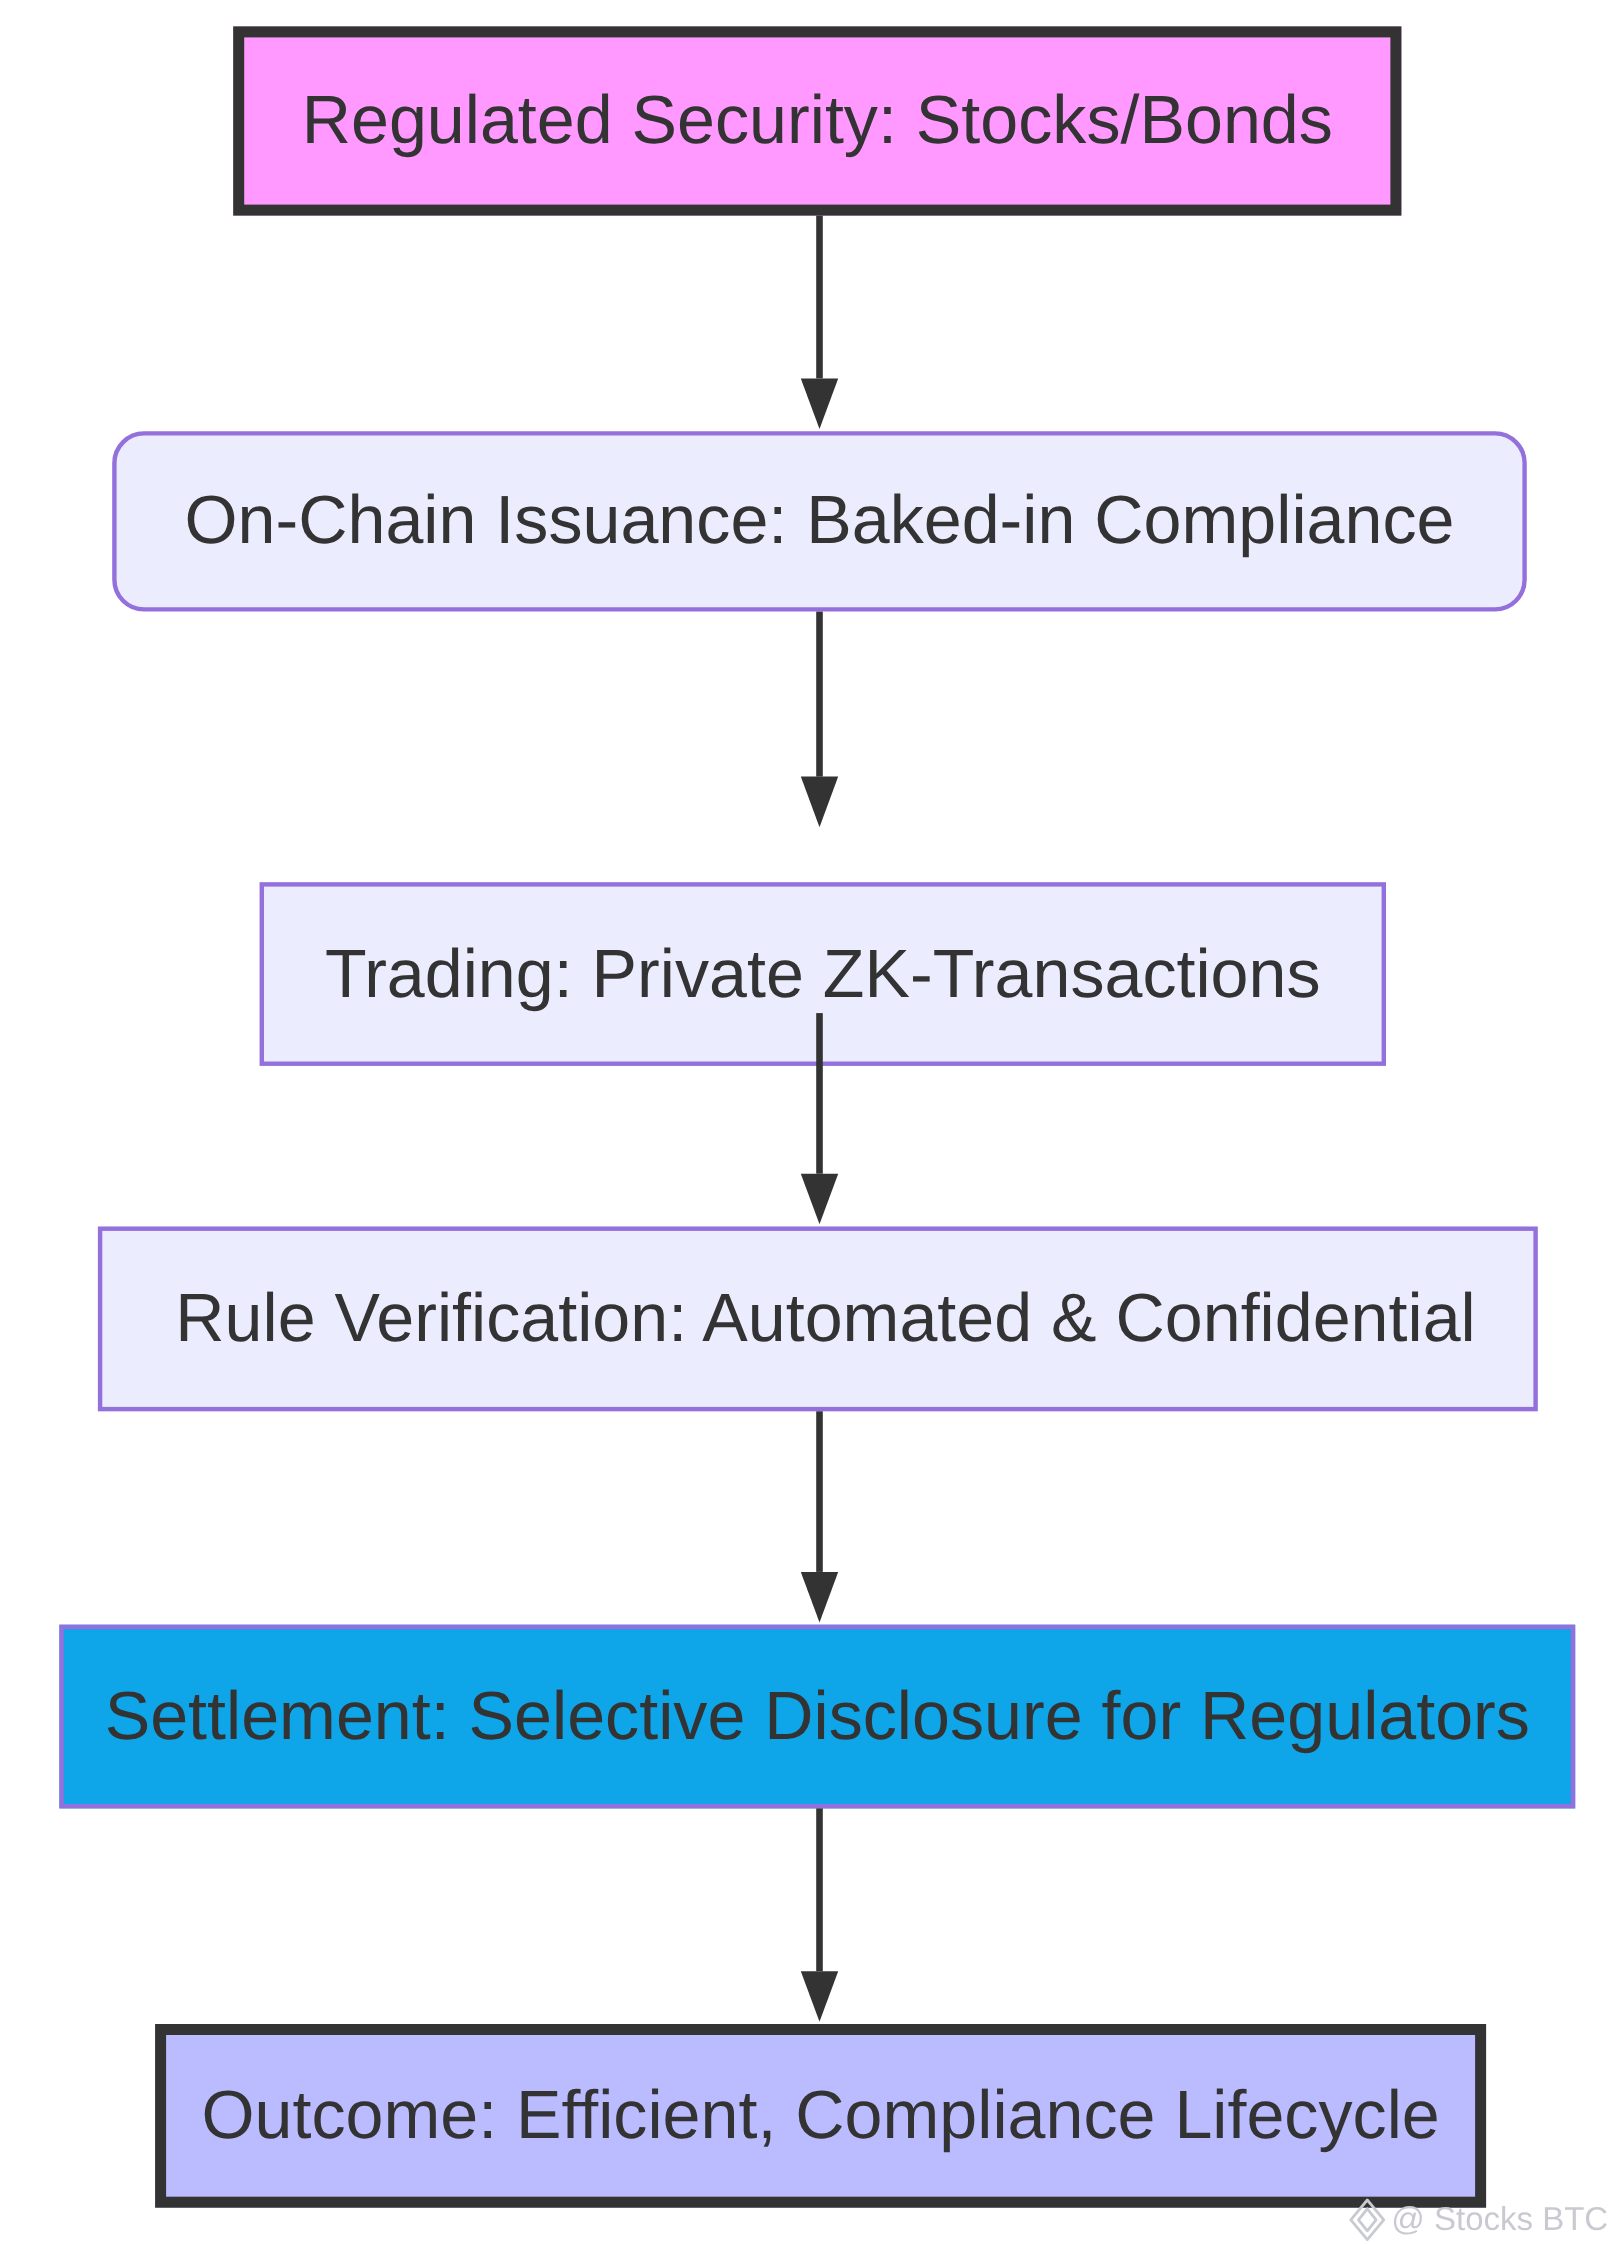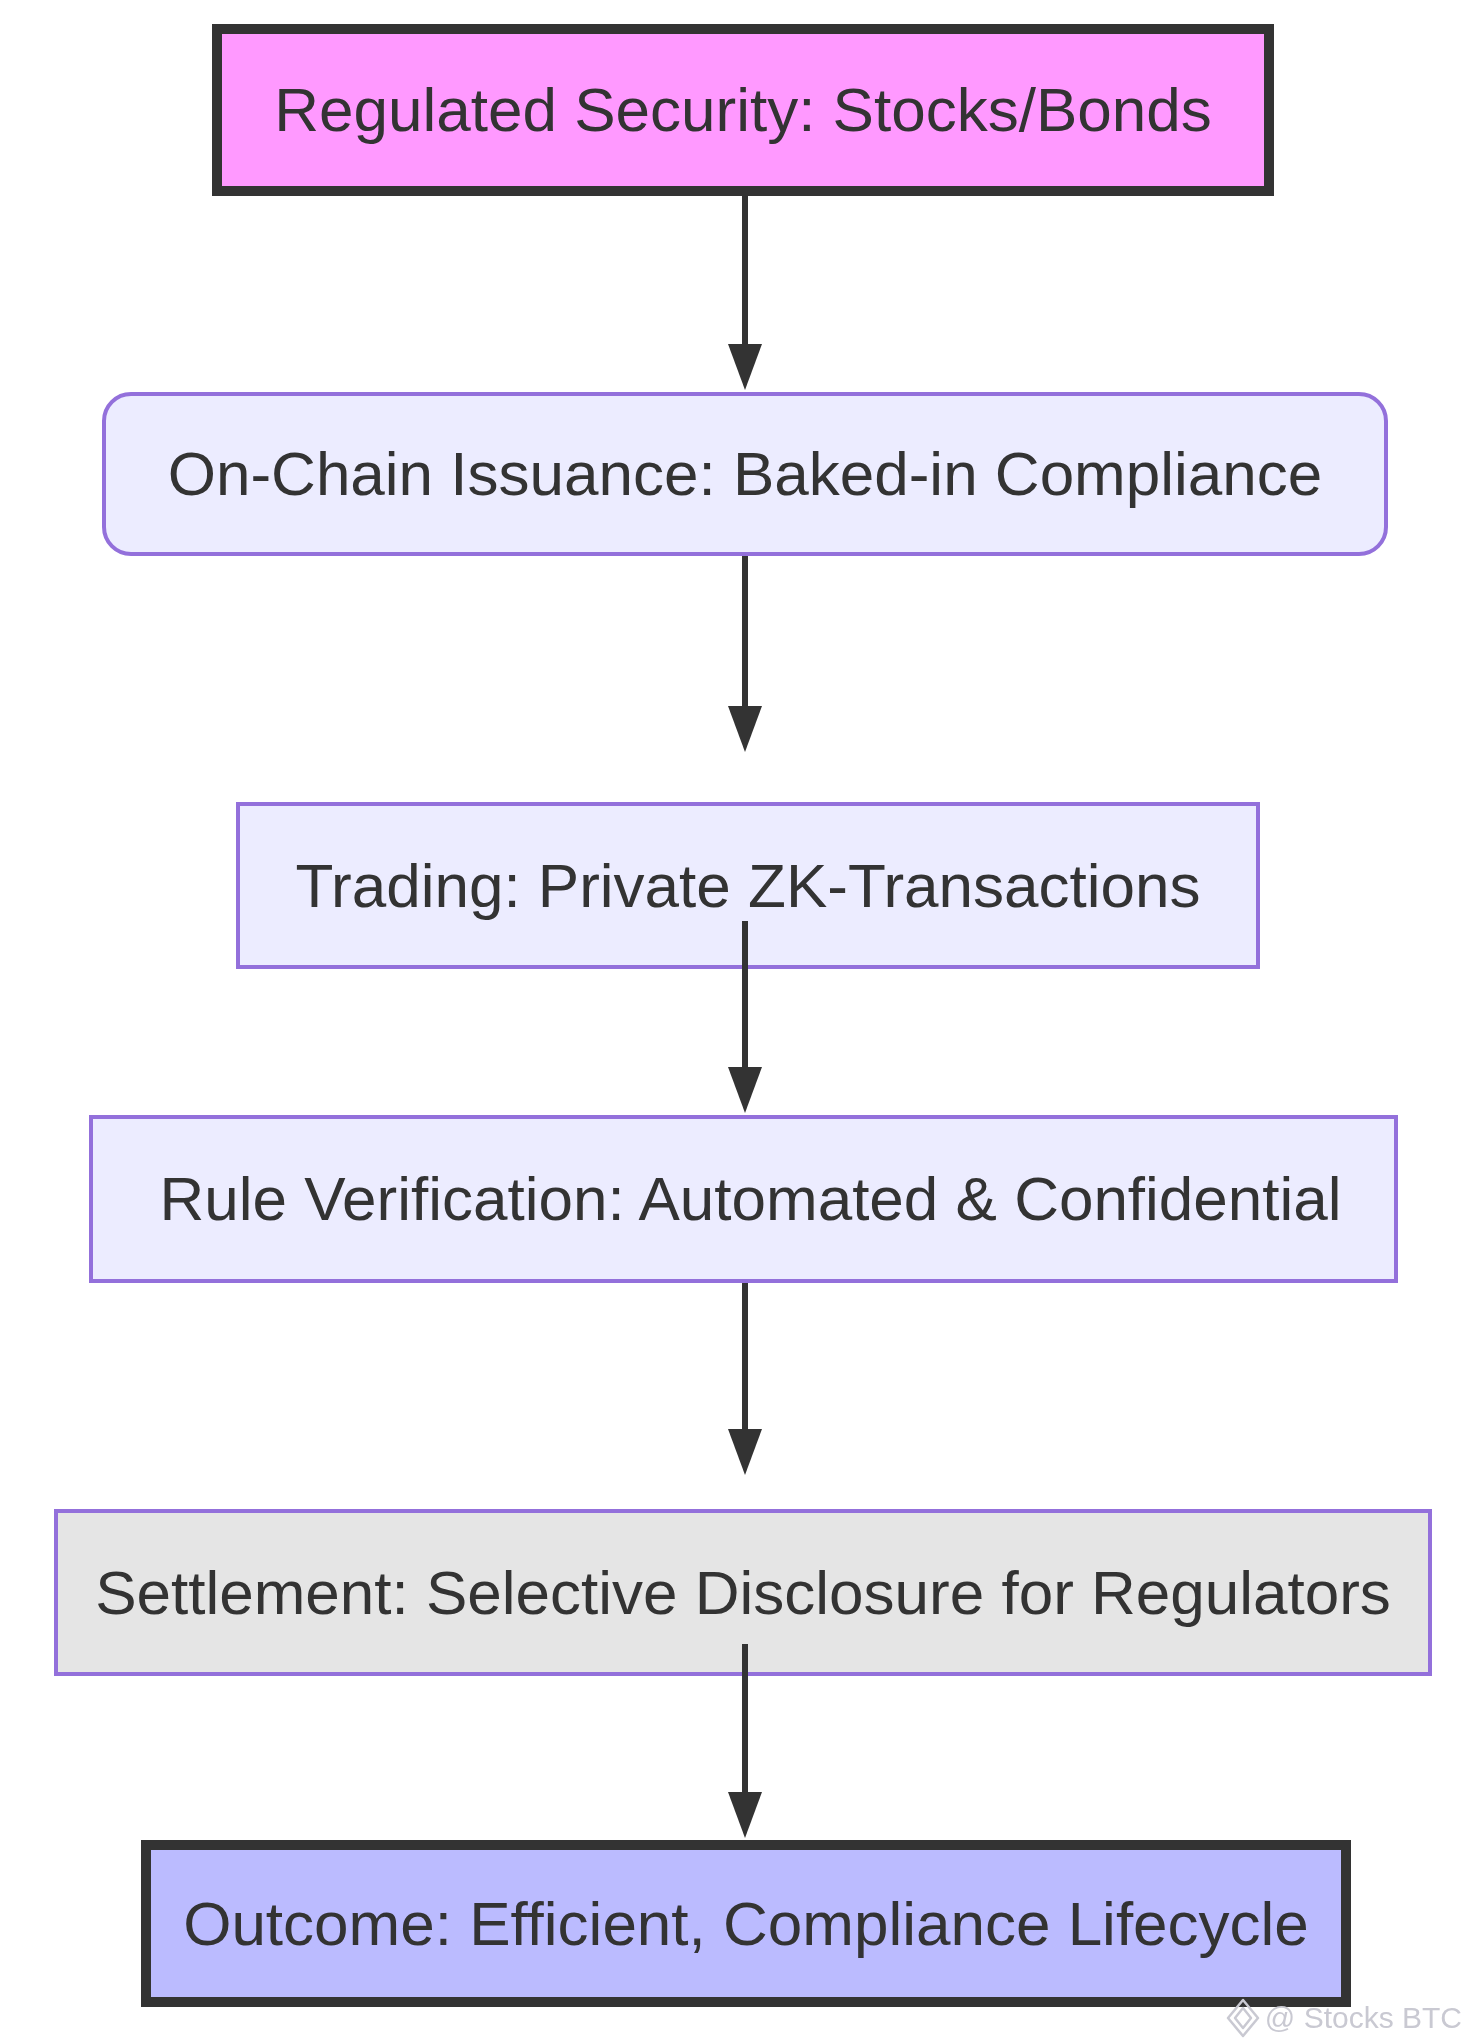--- a/index.html
+++ b/index.html
@@ -68,21 +68,21 @@
   <div class="node thin n3" style="background-color: rgb(236, 236, 255); border-color: rgb(147, 112, 219);">Trading: Private ZK-Transactions</div>
 
   <div class="edge-line l3" style="background-color: rgb(51, 51, 51);"></div>
   <div class="edge-head h3" style="border-top-color: rgb(51, 51, 51);"></div>
 
   <div class="node thin n4" style="background-color: rgb(236, 236, 255); border-color: rgb(147, 112, 219);">Rule Verification: Automated &amp; Confidential</div>
 
   <div class="edge-line l4" style="background-color: rgb(51, 51, 51);"></div>
   <div class="edge-head h4" style="border-top-color: rgb(51, 51, 51);"></div>
 
-  <div class="node thin n5" style="background-color: #e5e5e5; border-color: rgb(147, 112, 219); margin-top: 32px;">Settlement: Selective Disclosure for Regulators</div>
+  <div class="node thin n5" style="background-color: #0ea5e9; border-color: rgb(147, 112, 219);">Settlement: Selective Disclosure for Regulators</div>
 
   <div class="edge-line l5" style="background-color: rgb(51, 51, 51);"></div>
   <div class="edge-head h5" style="border-top-color: rgb(51, 51, 51);"></div>
 
   <div class="node thick n6" style="background-color: rgb(187, 187, 255); border-color: rgb(51, 51, 51);">Outcome: Efficient, Compliance Lifecycle</div>
 
   <div class="watermark" style="color: rgb(201, 201, 210);">
     <span>
       <svg width="34" height="40" viewBox="0 0 34 40">
         <g fill="none" stroke="#c9c9d2" stroke-width="2.5" stroke-linejoin="round">

